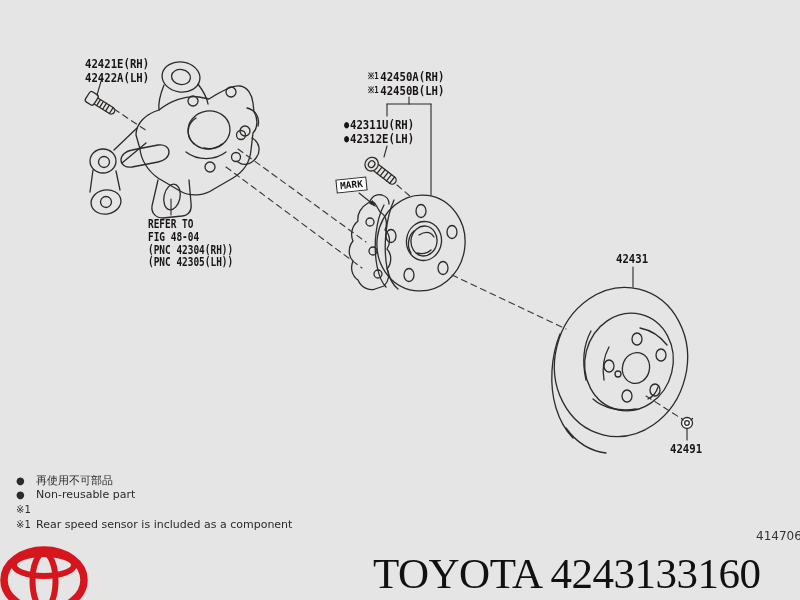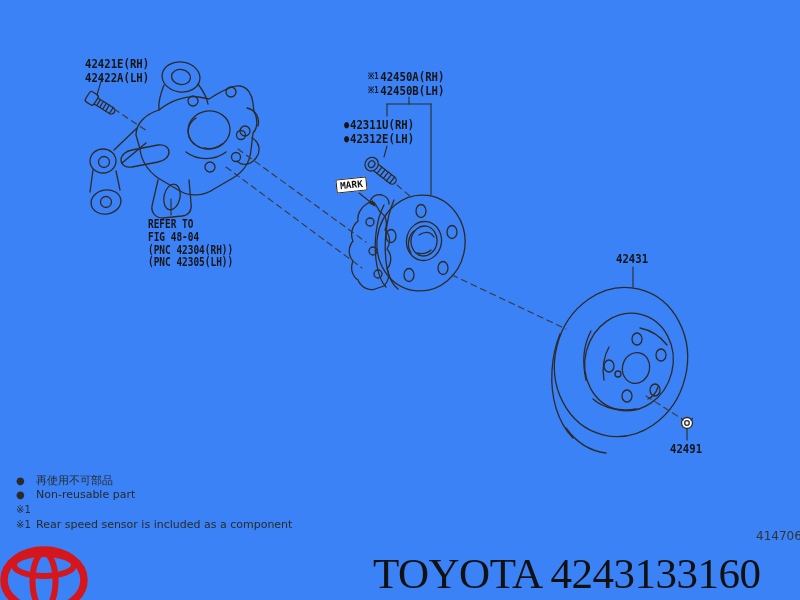--- a/index.html
+++ b/index.html
@@ -1,16 +1,16 @@
 <!DOCTYPE html>
 <html><head>
 <meta charset="utf-8">
 <style>
   html,body{margin:0;padding:0;background:#fff;}
-  .stage{position:relative;width:800px;height:600px;background:#3b82f6;overflow:hidden;
+  .stage{position:relative;width:800px;height:600px;background:#e5e5e5;overflow:hidden;
          font-family:"DejaVu Sans",sans-serif;color:#1b1b1b;}
   .art{position:absolute;left:0;top:0;}
   .abs{position:absolute;white-space:nowrap;}
   .mono{font-family:"DejaVu Sans Mono",monospace;font-weight:bold;
         transform:scaleX(0.82);transform-origin:0 0;color:#171413;}
   .plbl{font-size:13px;line-height:13.5px;}
   .plbl .note{font-size:9px;vertical-align:2px;margin-right:2px;}
   .plbl .blt{font-size:10.5px;vertical-align:1px;margin-right:1px;}
   .refer{font-size:11.5px;line-height:12.8px;}
   .markbox{border:1.2px solid #22201f;padding:0 3px 1px 3px;font-family:"DejaVu Sans Mono",monospace;

